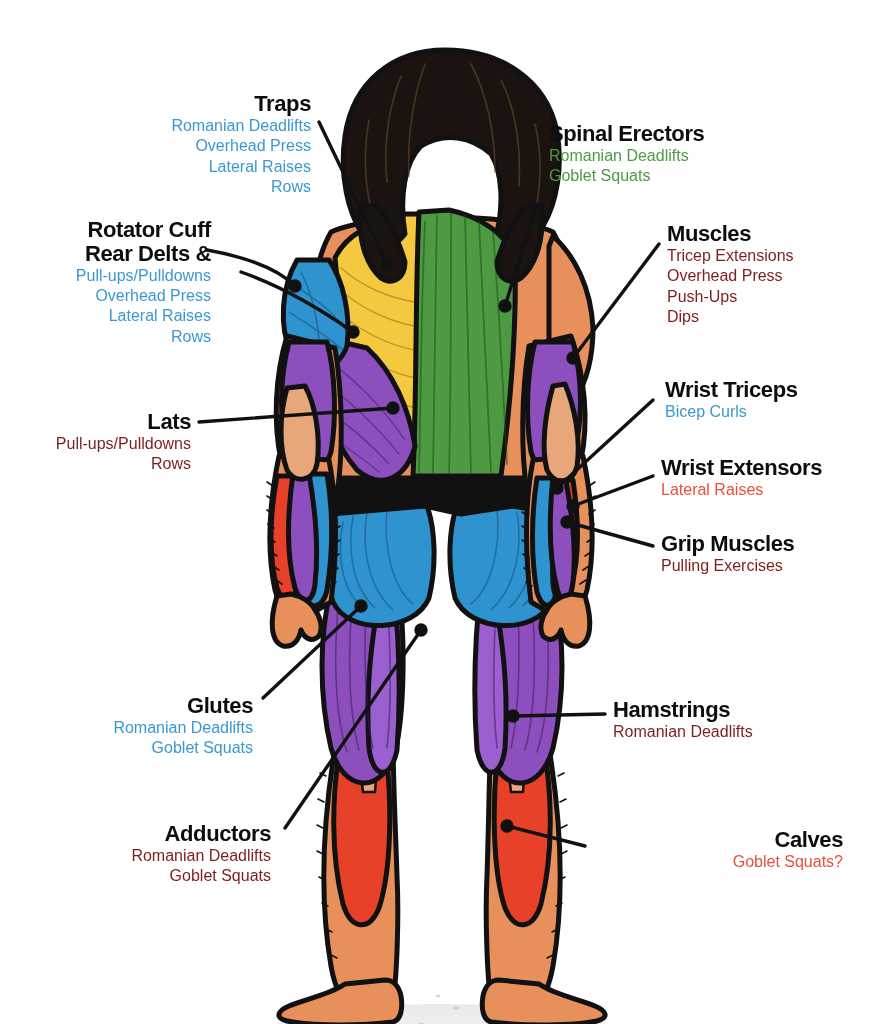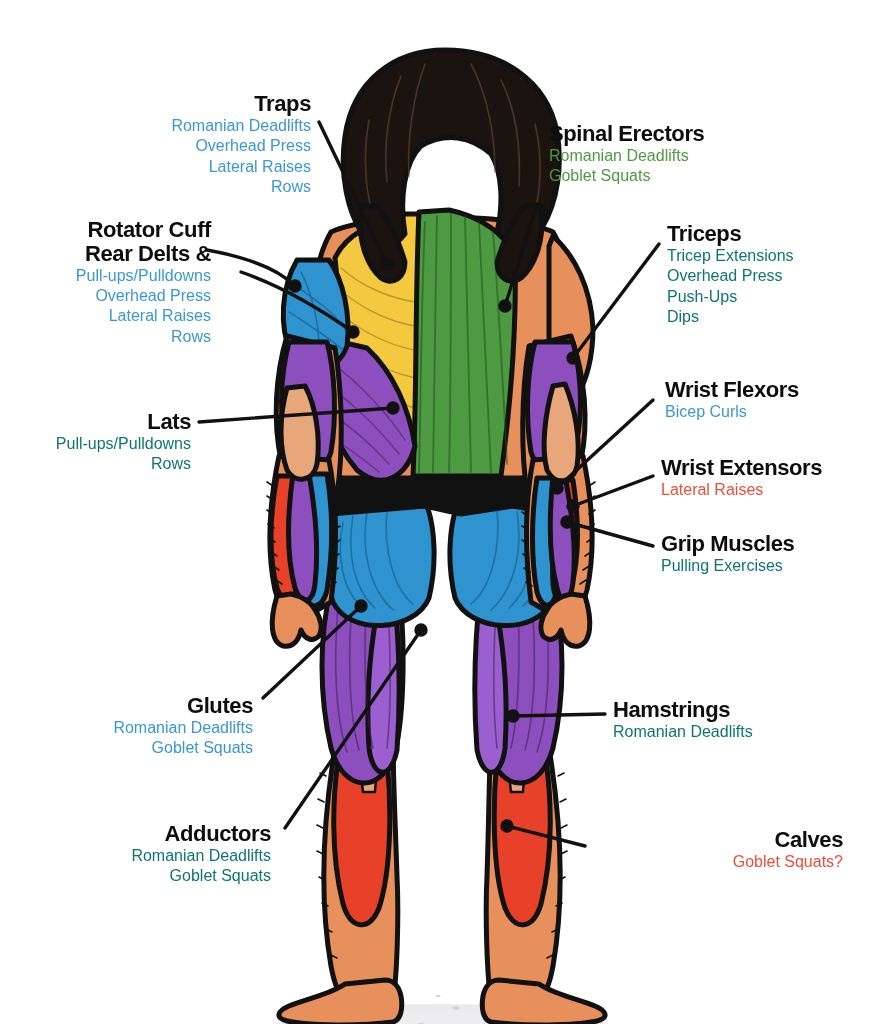--- a/index.html
+++ b/index.html
@@ -8,21 +8,21 @@
   #stage{position:absolute;left:1px;top:0;width:882px;height:1024px;margin-top:36px;}
   svg.figure{position:absolute;left:0;top:0;width:882px;height:1024px;}
 
   .label-block{position:absolute;}
   .lbl-title{font-weight:bold;color:#0d0d0d;font-size:22px;line-height:1.08;
              letter-spacing:-0.4px;white-space:nowrap;}
   .lbl-item{font-size:16px;line-height:1.28;white-space:nowrap;font-weight:500;}
   .align-r{text-align:right;}
   .align-l{text-align:left;}
   .c-blue{color:#3b97d3;}
-  .c-purple{color:#0f766e;}
+  .c-purple{color:#7f1d1d;}
   .c-green{color:#4e9a43;}
   .c-red{color:#e8503a;}
 </style>
 </head>
 <body>
 
 <div id="stage">
 
   <svg class="figure" viewBox="0 0 882 1024">
     <defs>
@@ -262,29 +262,29 @@
     <div class="lbl-item c-purple">Goblet Squats</div>
   </div>
 
   <div class="label-block align-l" style="left:548px;top:86px;width:300px;">
     <div class="lbl-title">Spinal Erectors</div>
     <div class="lbl-item c-green">Romanian Deadlifts</div>
     <div class="lbl-item c-green">Goblet Squats</div>
   </div>
 
   <div class="label-block align-l" style="left:666px;top:186px;width:216px;">
-    <div class="lbl-title">Triceps</div>
+    <div class="lbl-title">Muscles</div>
     <div class="lbl-item c-purple">Tricep Extensions</div>
     <div class="lbl-item c-purple">Overhead Press</div>
     <div class="lbl-item c-purple">Push-Ups</div>
     <div class="lbl-item c-purple">Dips</div>
   </div>
 
   <div class="label-block align-l" style="left:664px;top:342px;width:218px;">
-    <div class="lbl-title">Wrist Flexors</div>
+    <div class="lbl-title">Wrist Triceps</div>
     <div class="lbl-item c-blue">Bicep Curls</div>
   </div>
 
   <div class="label-block align-l" style="left:660px;top:420px;width:222px;">
     <div class="lbl-title">Wrist Extensors</div>
     <div class="lbl-item c-red">Lateral Raises</div>
   </div>
 
   <div class="label-block align-l" style="left:660px;top:496px;width:222px;">
     <div class="lbl-title">Grip Muscles</div>

